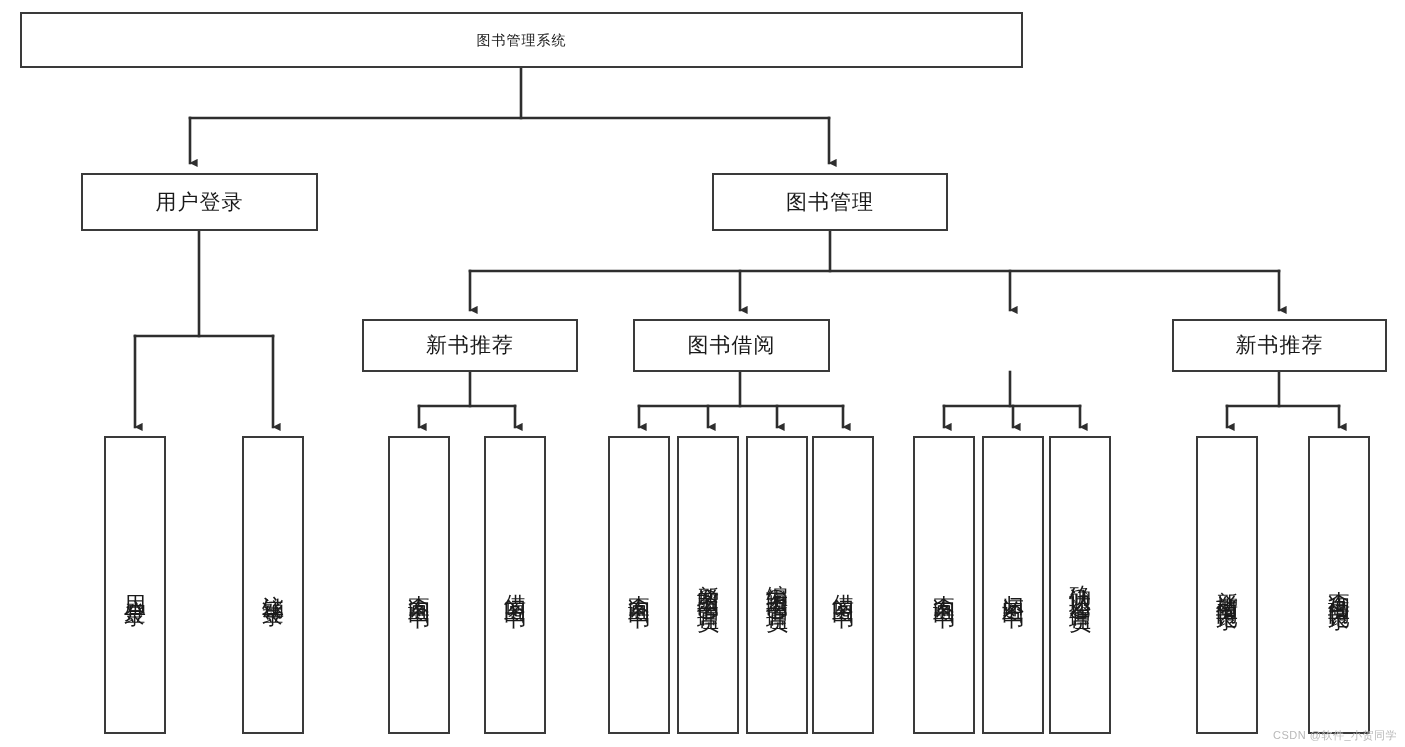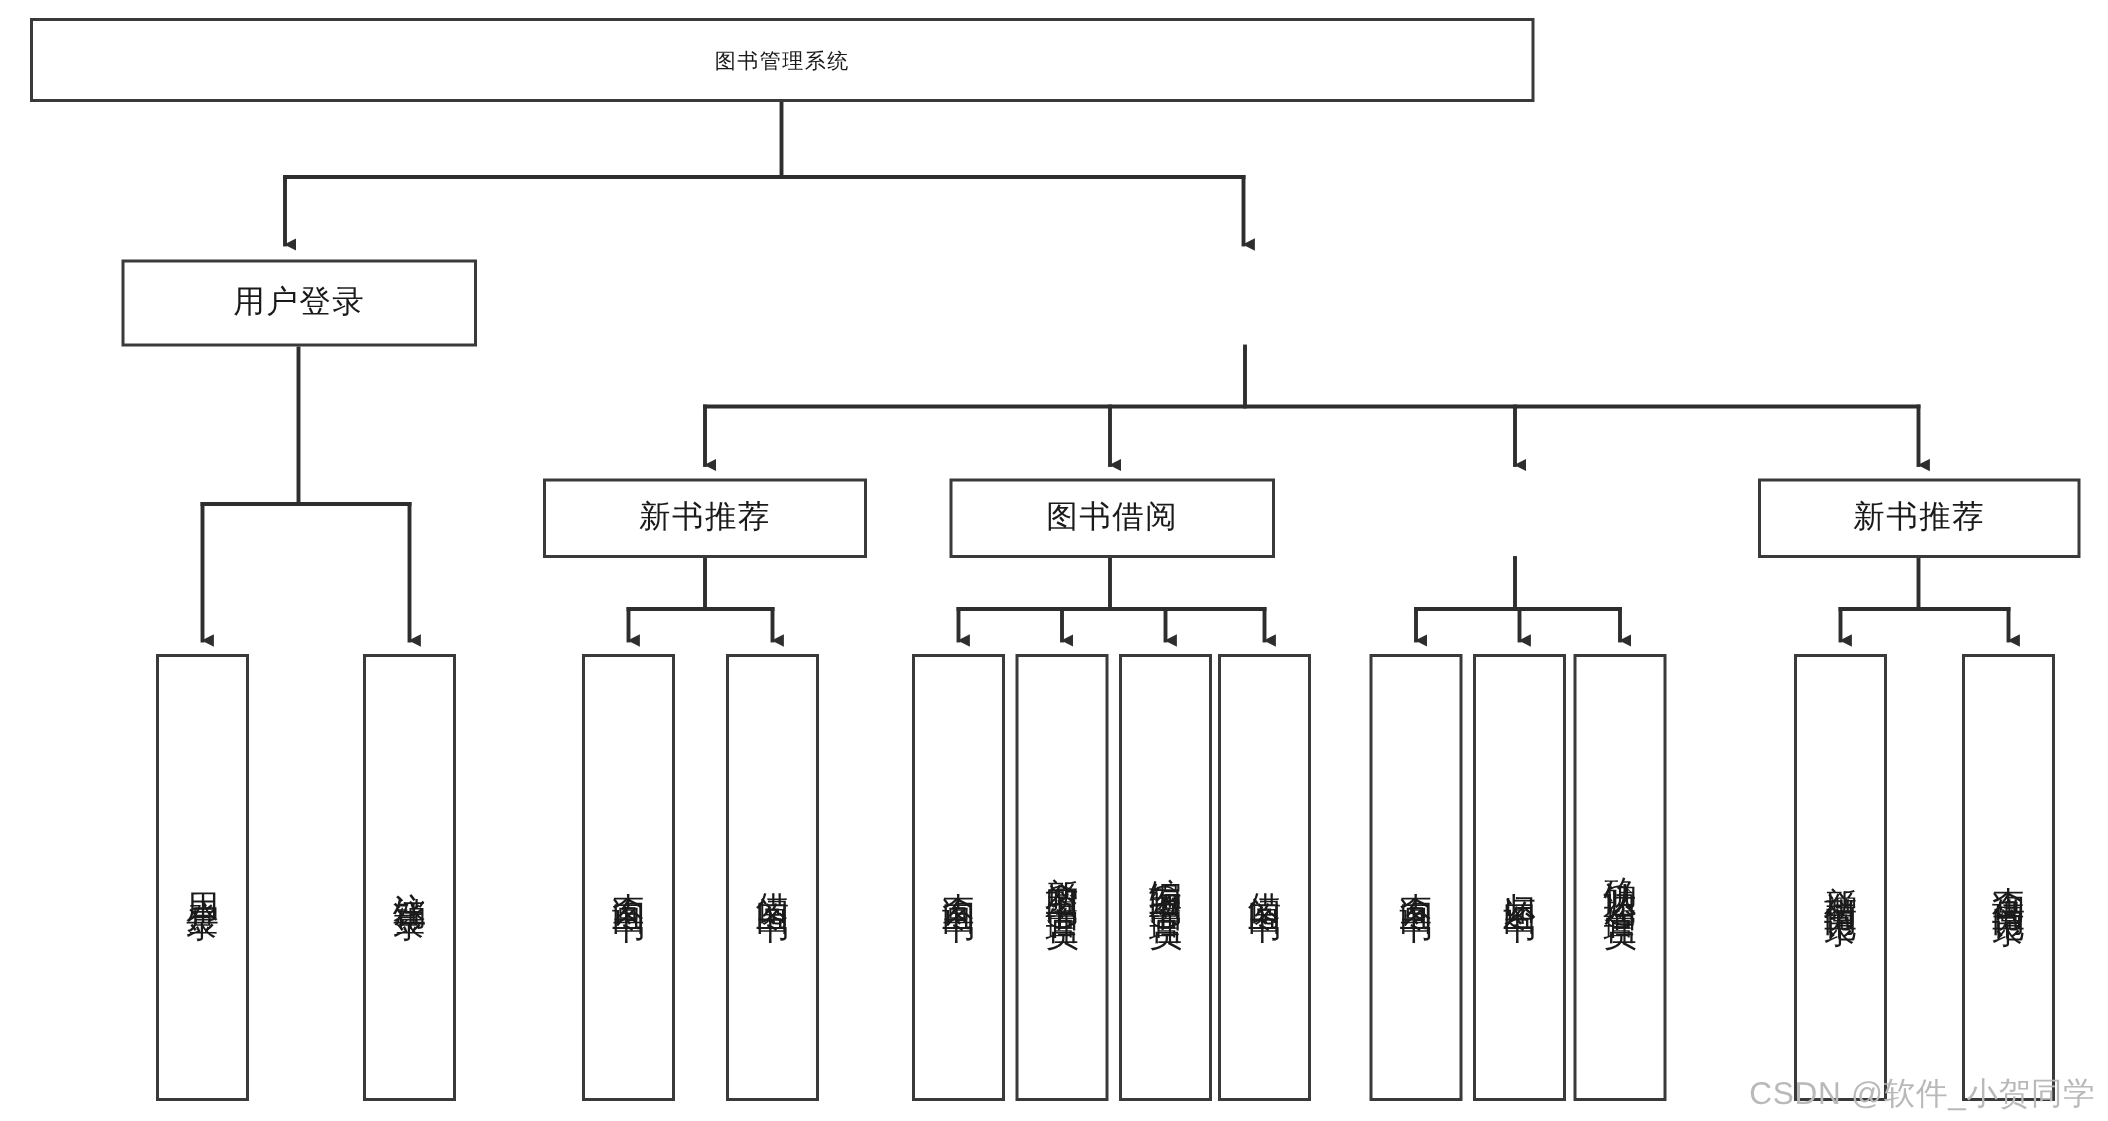--- a/index.html
+++ b/index.html
@@ -64,21 +64,21 @@
     font-size: 22px;
     letter-spacing: 4px;
     line-height: 1;
     white-space: normal;
     max-height: 100%;
   }
   #watermark {
     position: absolute;
     right: 8px;
     bottom: 4px;
-    font-size: 21px;
+    font-size: 11px;
     color: #b9b9b9;
     letter-spacing: 0.5px;
     z-index: 5;
     white-space: nowrap;
     font-family: "Liberation Sans", "DejaVu Sans", sans-serif;
   }
 </style>
 </head>
 <body>
 
@@ -134,25 +134,28 @@
     </g>
   </svg>
 
   <div class="node h root" id="n-root" style="left: 20px; top: 12px; width: 1003px; height: 56px;">
     <span class="lbl">图书管理系统</span>
   </div>
 
   <div class="node h" id="n-l2-0" style="left: 81px; top: 173px; width: 237px; height: 58px;">
     <span class="lbl">用户登录</span>
   </div>
+  <div class="node h" id="n-l2-1" style="left: 712px; top: 173px; width: 236px; height: 58px;">
+    <span class="lbl">图书管理</span>
+  </div>
 
   <div class="node h" id="n-l3-0" style="left: 362px; top: 319px; width: 216px; height: 53px;">
     <span class="lbl">新书推荐</span>
   </div>
-  <div class="node h" id="n-l3-1" style="left: 633px; top: 319px; width: 217px; height: 53px; align-items: center;">
+  <div class="node h" id="n-l3-1" style="left: 633px; top: 319px; width: 197px; height: 53px; align-items: center;">
     <span class="lbl">图书借阅</span>
   </div>
   <div class="node h" id="n-l3-3" style="left: 1172px; top: 319px; width: 215px; height: 53px;">
     <span class="lbl">新书推荐</span>
   </div>
 
   <div class="node v" id="n-lf-0" style="left: 104px; top: 436px; width: 62px; height: 298px;">
     <span class="lbl">用户登录</span>
   </div>
   <div class="node v" id="n-lf-1" style="left: 242px; top: 436px; width: 62px; height: 298px;">

